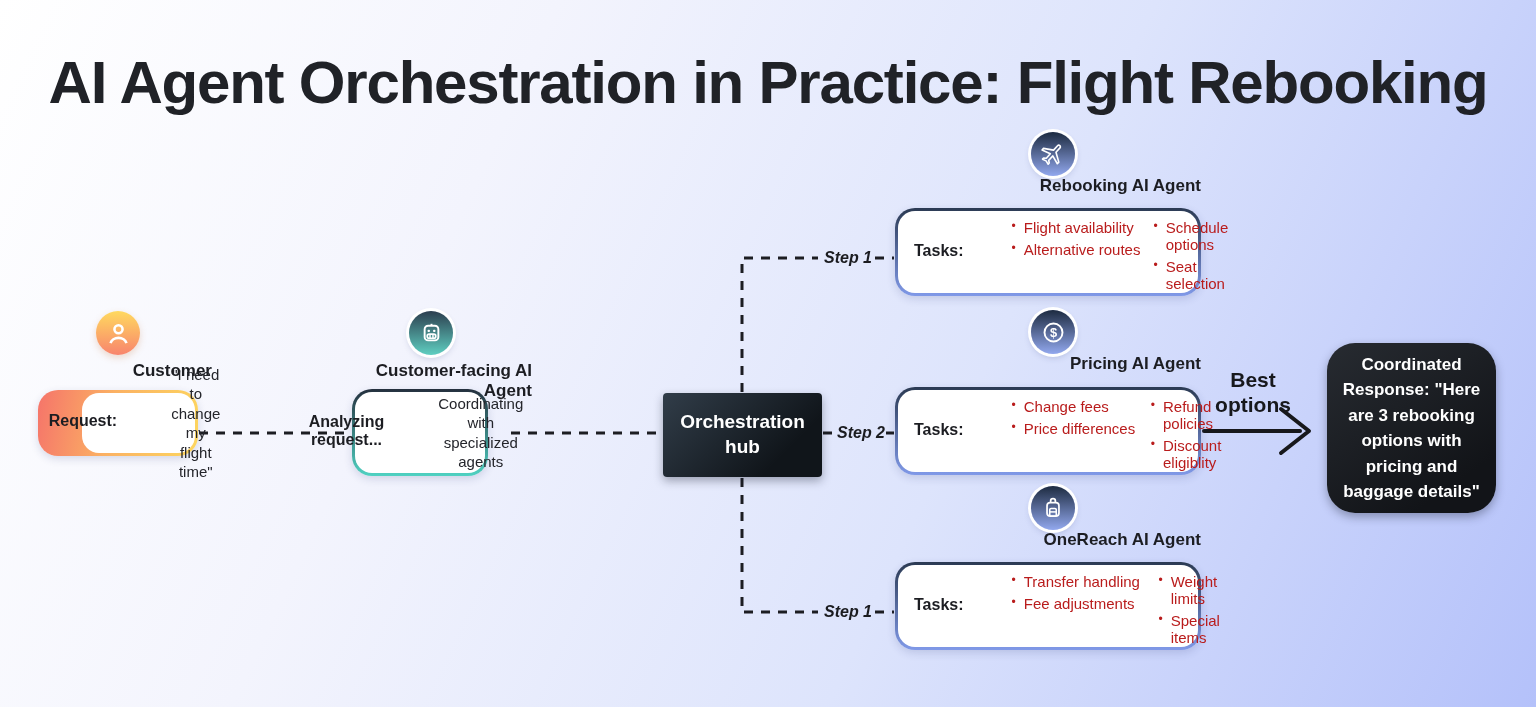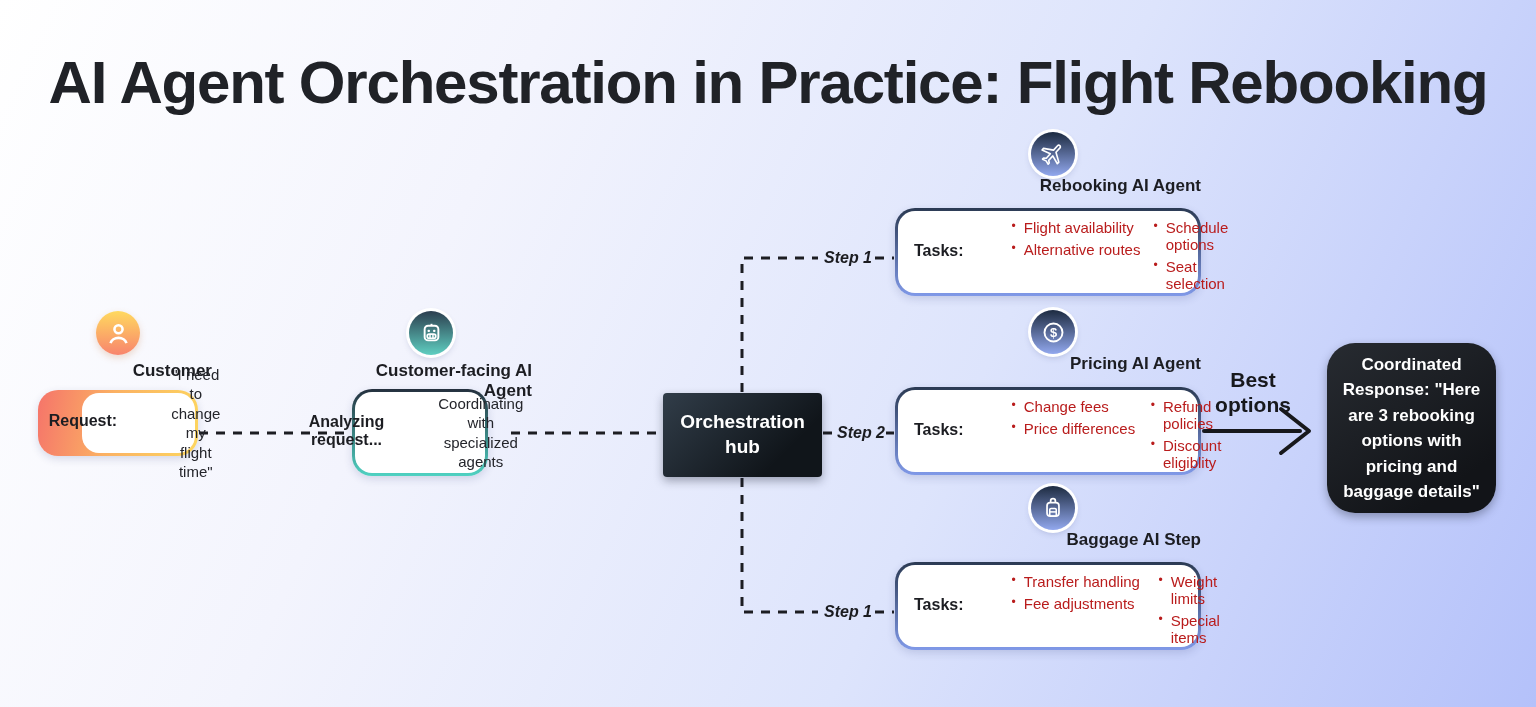--- a/index.html
+++ b/index.html
@@ -178,21 +178,21 @@
   </div>
 
   <div class="node-icon icon-blue ring" style="left:1031px; top:486px;">
     <svg width="26" height="26" viewBox="0 0 24 24" fill="none" stroke="#ffffff" stroke-width="1.6">
       <path d="M9.8 7 V5.5 A2.2 2.1 0 0 1 14.2 5.5 V7"></path>
       <rect x="6.5" y="7" width="11" height="12.6" rx="3"></rect>
       <rect x="9" y="12.4" width="6" height="7.2" rx="1.2" stroke-width="1.4"></rect>
       <path d="M9 15.6 h6" stroke-width="1.4"></path>
     </svg>
   </div>
-  <div class="node-label" style="left:895px; top:530px; width:306px;">Baggage AI Step</div>
+  <div class="node-label" style="left:895px; top:530px; width:306px;">OneReach AI Agent</div>
   <div class="grad-border gb-blue" style="left:895px; top:562px; width:306px; height:88px;">
     <div class="inner task-card-inner">
       <div class="card-title">Tasks:</div>
       <div class="task-cols">
         <div class="task-col c1">
           <div class="task-item">Transfer handling</div>
           <div class="task-item">Fee adjustments</div>
         </div>
         <div class="task-col">
           <div class="task-item">Weight limits</div>

